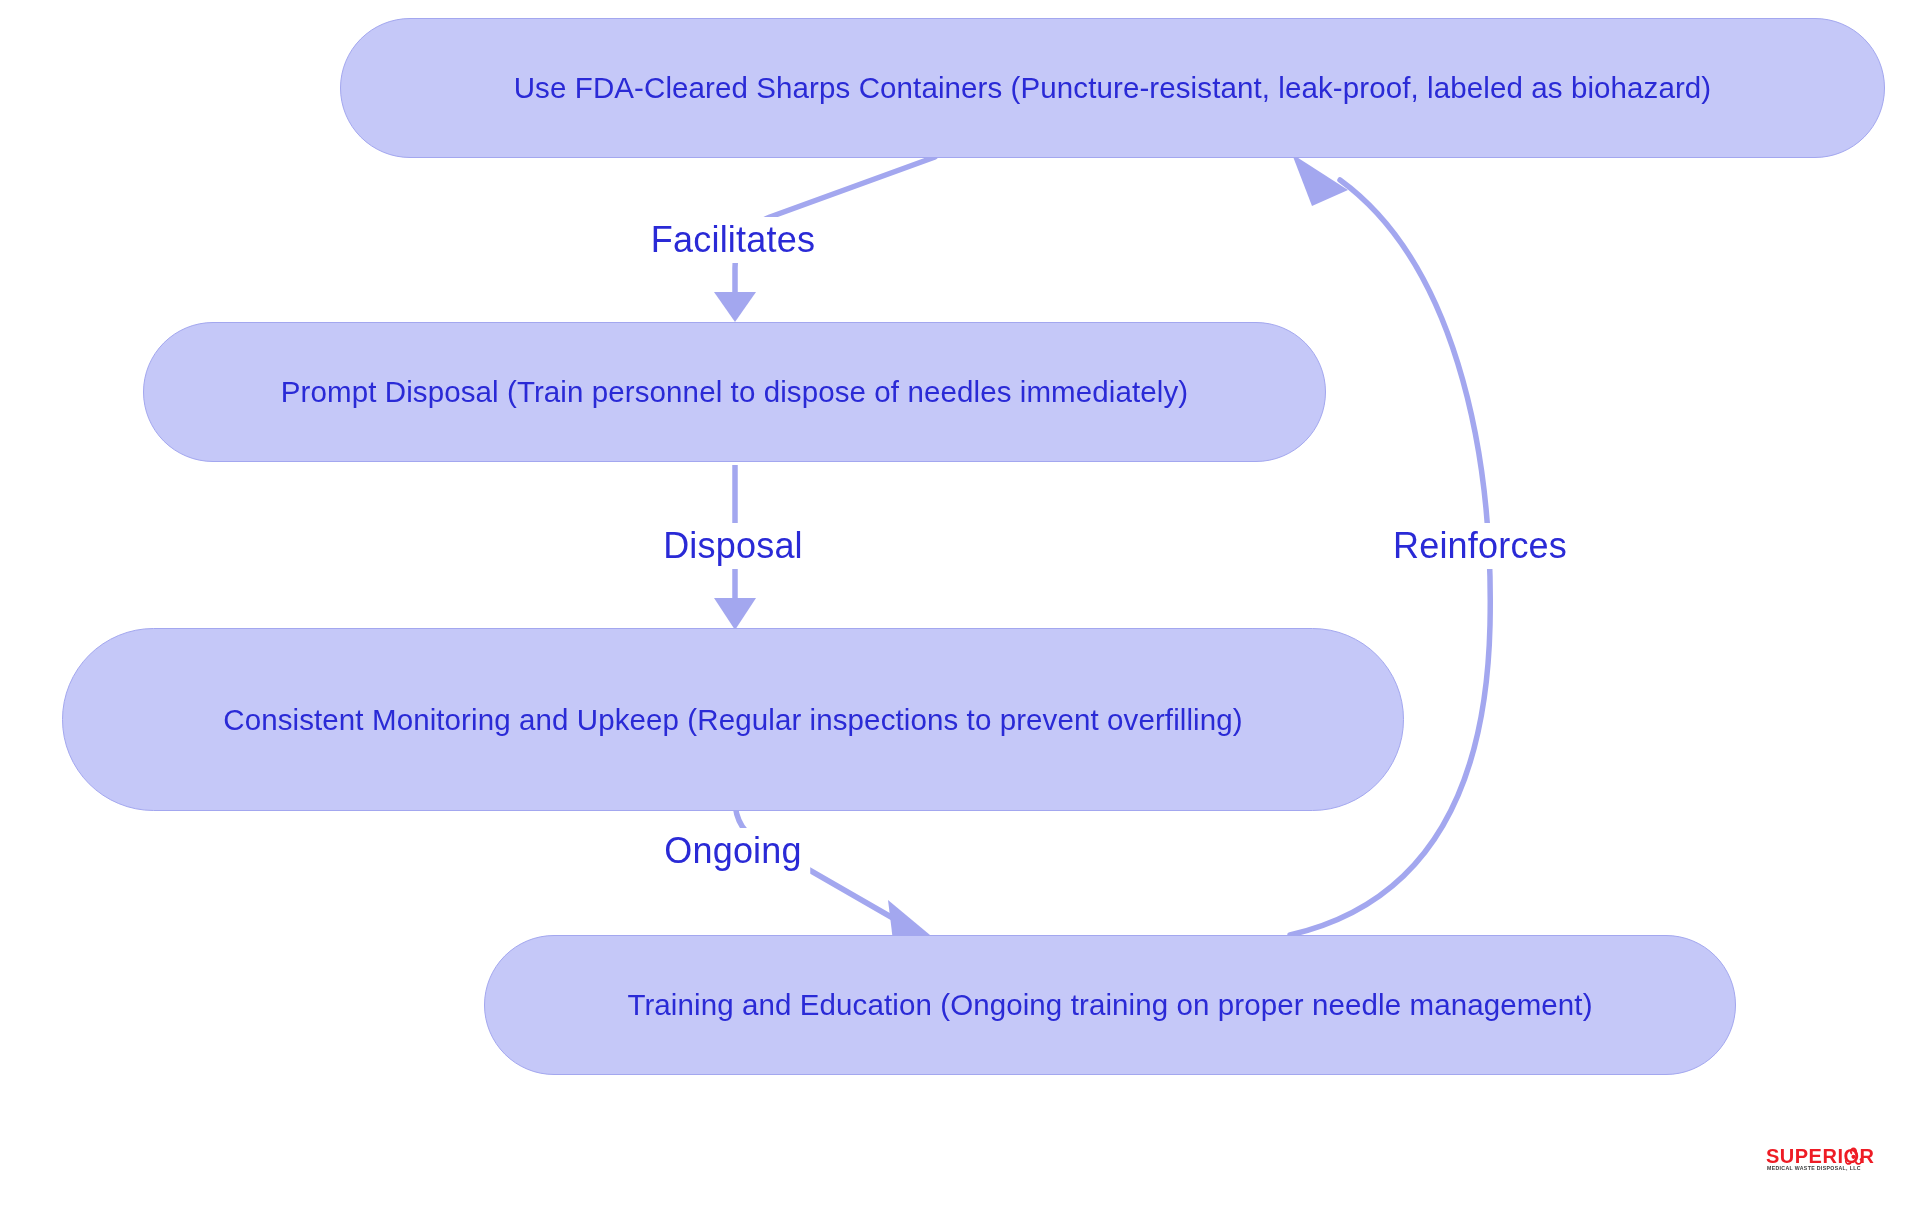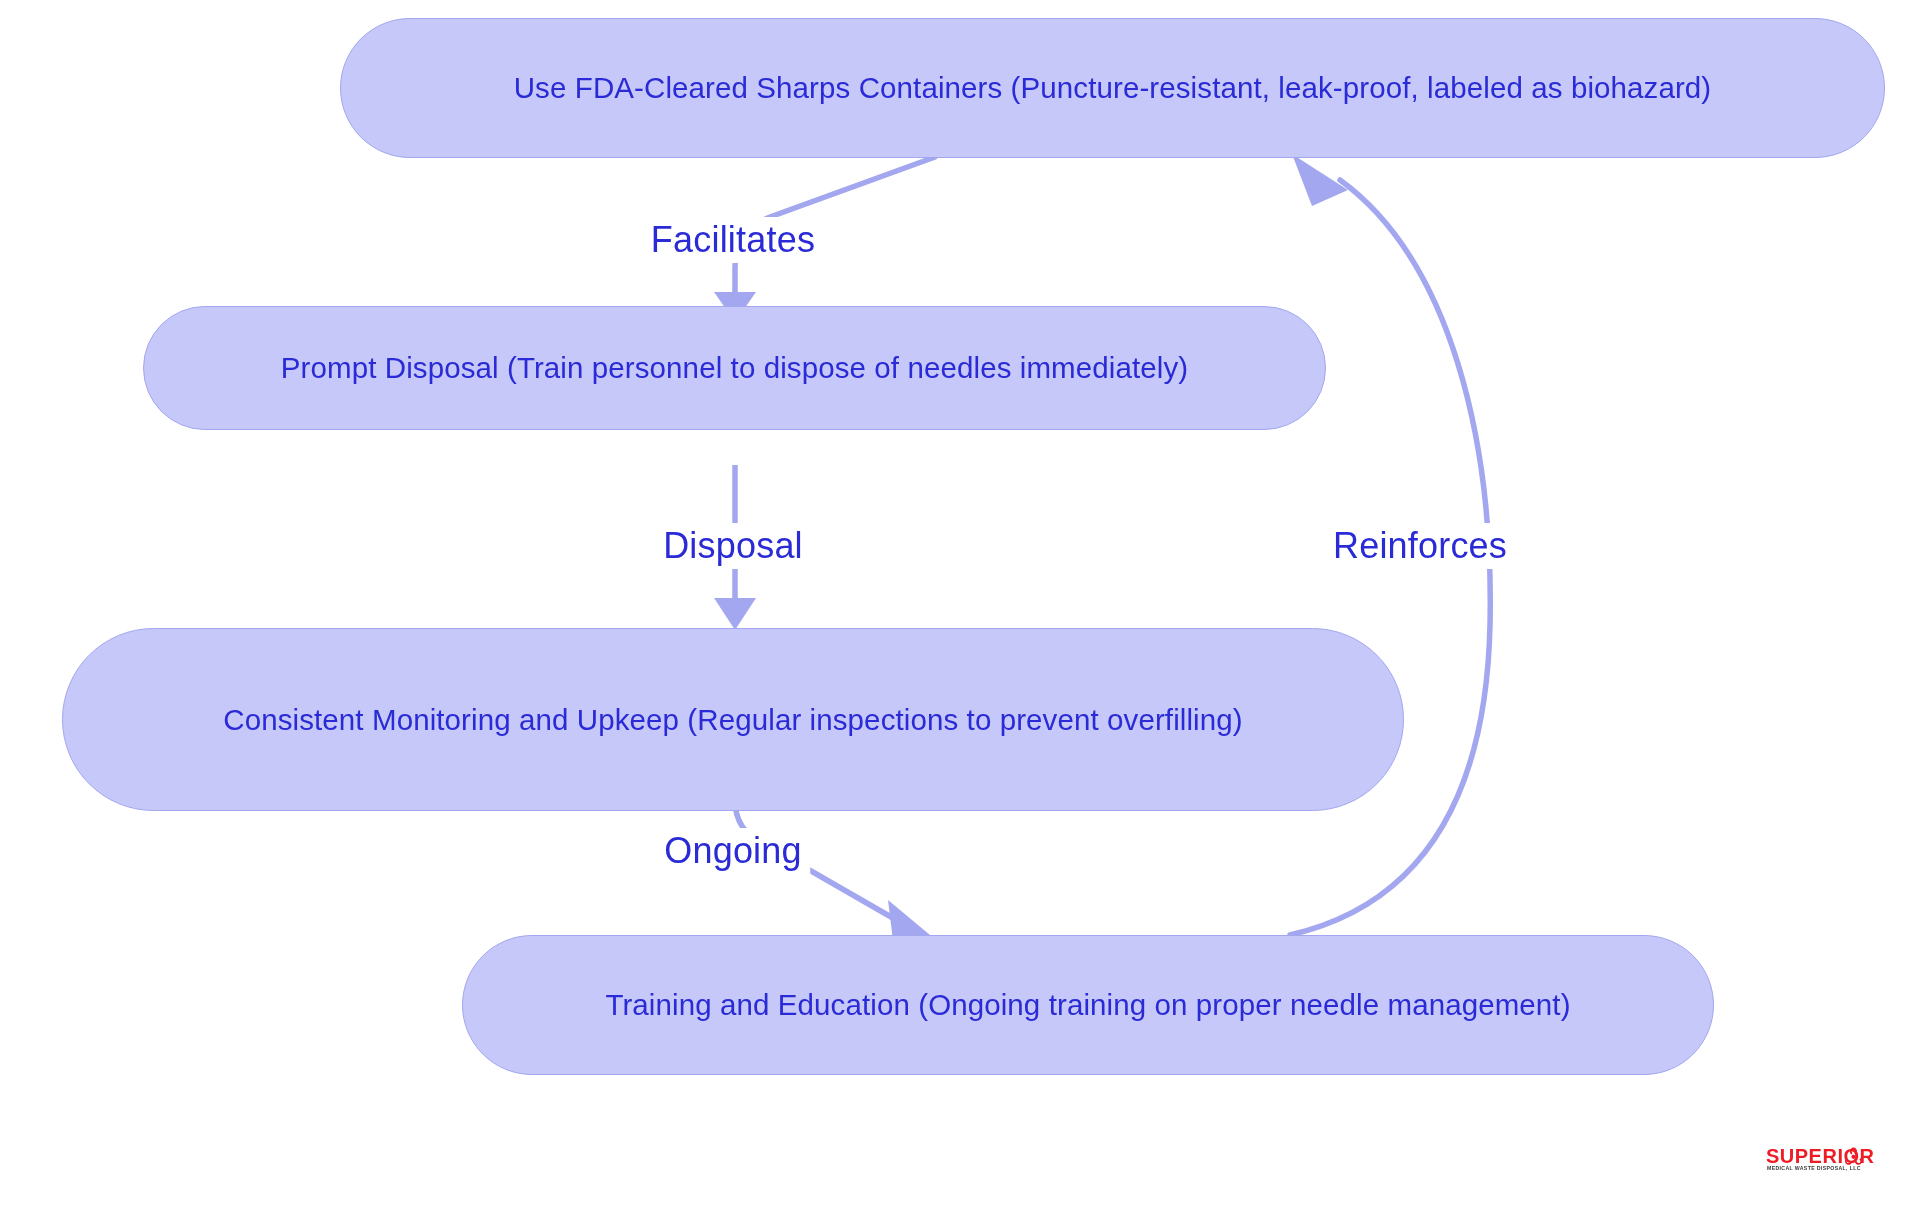--- a/index.html
+++ b/index.html
@@ -122,33 +122,33 @@
 
     <g>
       <path d="M 1290 935 C 1420 905 1486 800 1490 625
                C 1494 440 1450 260 1340 180" fill="none" stroke="#a3a7ef" stroke-width="5.5" stroke-linecap="round"></path>
       <path d="M 1292 154 L 1348 190 L 1312 206 z" fill="#a3a7ef"></path>
     </g>
   </svg>
 
   <div class="node" style="left:340px; top:18px; width:1545px; height:140px;">Use FDA-Cleared Sharps Containers (Puncture-resistant, leak-proof, labeled as biohazard)</div>
 
-  <div class="node" style="left:143px; top:306px; width:1183px; height:124px;">Prompt Disposal (Train personnel to dispose of needles immediately)</div>
+  <div class="node" style="left:143px; top:322px; width:1183px; height:140px;">Prompt Disposal (Train personnel to dispose of needles immediately)</div>
 
   <div class="node" style="left:62px; top:628px; width:1342px; height:183px;">Consistent Monitoring and Upkeep (Regular inspections to prevent overfilling)</div>
 
-  <div class="node" style="left:462px; top:935px; width:1252px; height:140px;">Training and Education (Ongoing training on proper needle management)</div>
+  <div class="node" style="left:484px; top:935px; width:1252px; height:140px;">Training and Education (Ongoing training on proper needle management)</div>
 
   <div class="edge-label" style="left:733px; top:240px;">Facilitates</div>
 
   <div class="edge-label" style="left:733px; top:546px;">Disposal</div>
 
   <div class="edge-label" style="left:733px; top:851px;">Ongoing</div>
 
-  <div class="edge-label" style="left:1420px; top:546px;">Reinforces</div>
+  <div class="edge-label" style="left:1480px; top:546px;">Reinforces</div>
 
   <div id="watermark">
     <div id="wm-word">SUPERIOR</div>
     <svg id="wm-biohazard" viewBox="0 0 64 64" xmlns="http://www.w3.org/2000/svg">
       <g fill="#ee1c25">
         <circle cx="32" cy="33" r="7"></circle>
         <path d="M32 2c-7 0-12 6-12 13 0 4 2 8 5 10l4-5c-2-1-3-3-3-5 0-3 3-6 6-6s6 3 6 6c0 2-1 4-3 5l4 5c3-2 5-6 5-10 0-7-5-13-12-13z"></path>
         <path d="M5 54c3 6 11 8 17 4 3-2 5-6 6-9l-7-1c0 2-1 4-3 5-3 2-7 1-8-2-2-3-1-7 2-8l-3-6c-6 3-7 11-4 17z"></path>
         <path d="M59 54c-3 6-11 8-17 4-3-2-5-6-6-9l7-1c0 2 1 4 3 5 3 2 7 1 8-2 2-3 1-7-2-8l3-6c6 3 7 11 4 17z"></path>
       </g>

